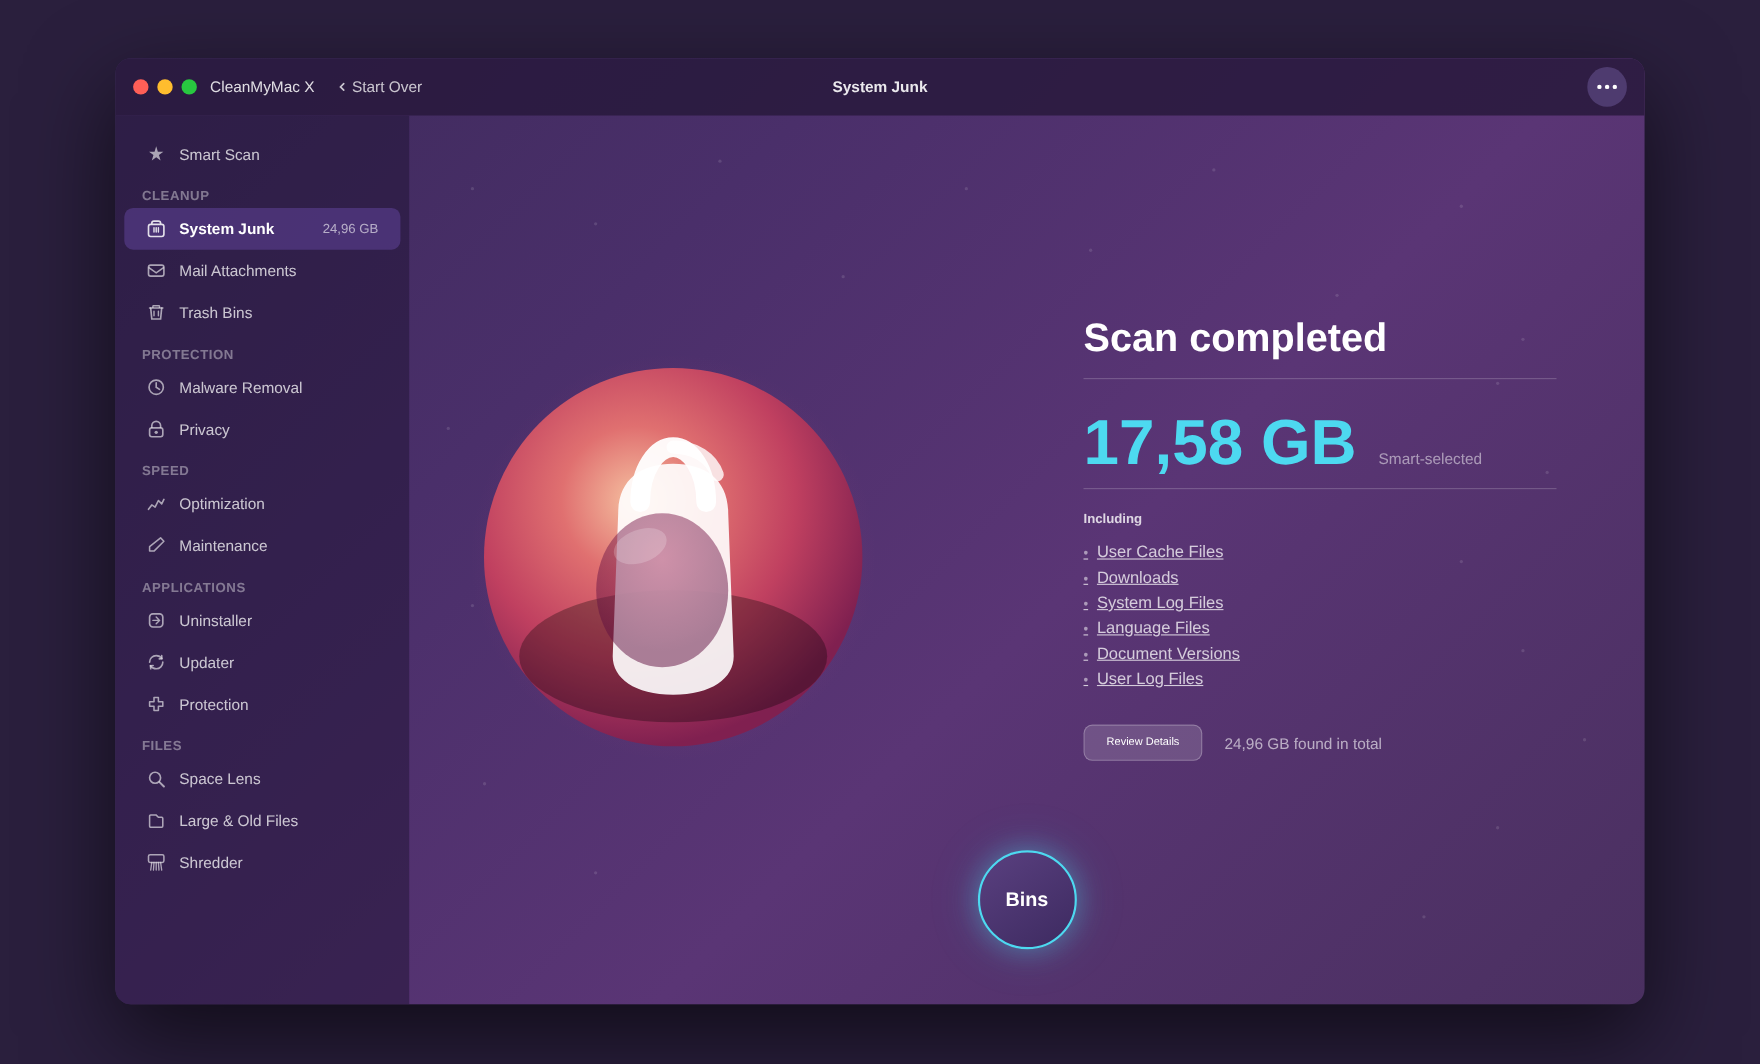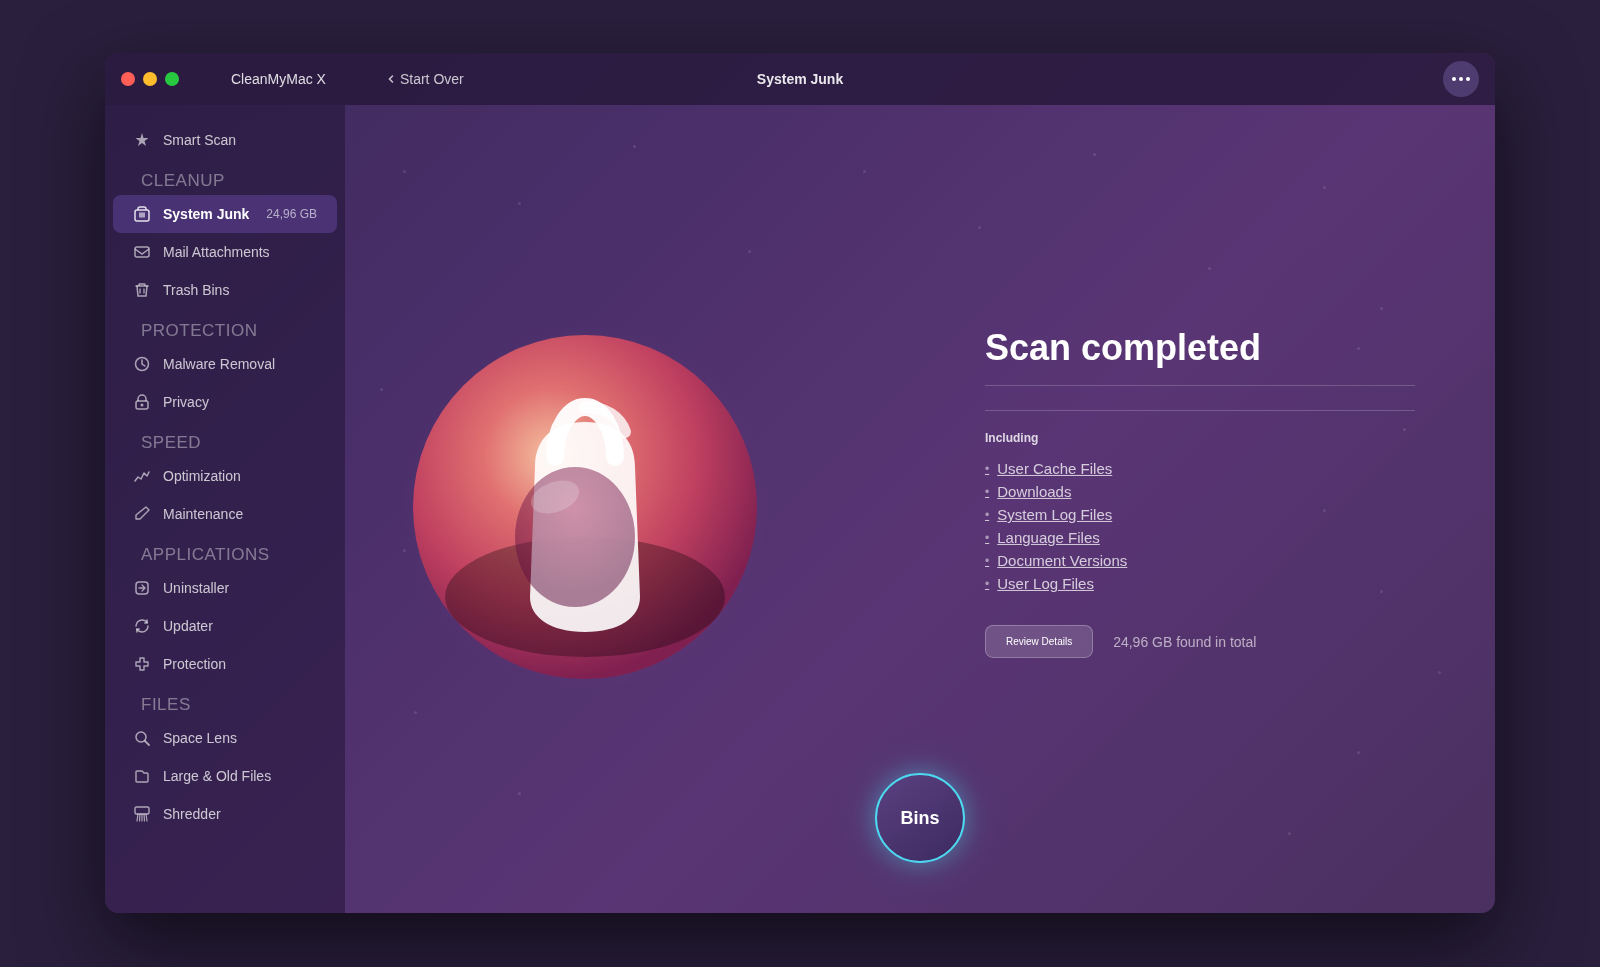--- a/index.html
+++ b/index.html
@@ -27,21 +27,20 @@
 
     
     .title-bar {
       height: 52px;
       background: rgba(40, 25, 60, 0.85);
       display: flex;
       align-items: center;
       padding: 0 16px;
       flex-shrink: 0;
       position: relative;
-      gap: 40px;
     }
 
     .traffic-lights {
       display: flex;
       gap: 8px;
       align-items: center;
     }
 
     .traffic-light {
       width: 14px;
@@ -102,21 +101,21 @@
 
     
     .main-content {
       display: flex;
       flex: 1;
       overflow: hidden;
     }
 
     
     .sidebar {
-      width: 240px;
+      width: 267px;
       background: rgba(30, 18, 50, 0.5);
       padding: 16px 0;
       flex-shrink: 0;
       overflow-y: auto;
     }
 
     .sidebar-item {
       display: flex;
       align-items: center;
       gap: 12px;
@@ -137,25 +136,25 @@
 
     .sidebar-item .item-size {
       margin-left: auto;
       color: rgba(255,255,255,0.6);
       font-size: 12px;
       font-weight: 400;
     }
 
     .sidebar-section-label {
       color: rgba(255,255,255,0.4);
-      font-size: 17px;
-      font-weight: 400;
+      font-size: 12px;
+      font-weight: 700;
       text-transform: uppercase;
       letter-spacing: 0.5px;
-      padding: 12px 36px 4px;
+      padding: 12px 24px 4px;
     }
 
     .sidebar-icon {
       width: 18px;
       height: 18px;
       display: flex;
       align-items: center;
       justify-content: center;
       flex-shrink: 0;
       opacity: 0.85;
@@ -568,20 +567,24 @@
               <stop offset="0%" stop-color="#a03060"></stop>
               <stop offset="100%" stop-color="#601040"></stop>
             </radialGradient>
           </defs>
         </svg>
       </div>
 
       <div class="scan-results">
         <div class="scan-completed-title">Scan completed</div>
         <div class="divider"></div>
+        <div class="scan-size-row">
+          <span class="scan-size">17,58 GB</span>
+          <span class="smart-selected">Smart-selected</span>
+        </div>
         <div class="divider2"></div>
         <div class="including-label">Including</div>
         <ul class="file-list">
           <li>
               <span>User Cache Files</span>
             </li>
           <li>
               <span>Downloads</span>
             </li>
           <li>

